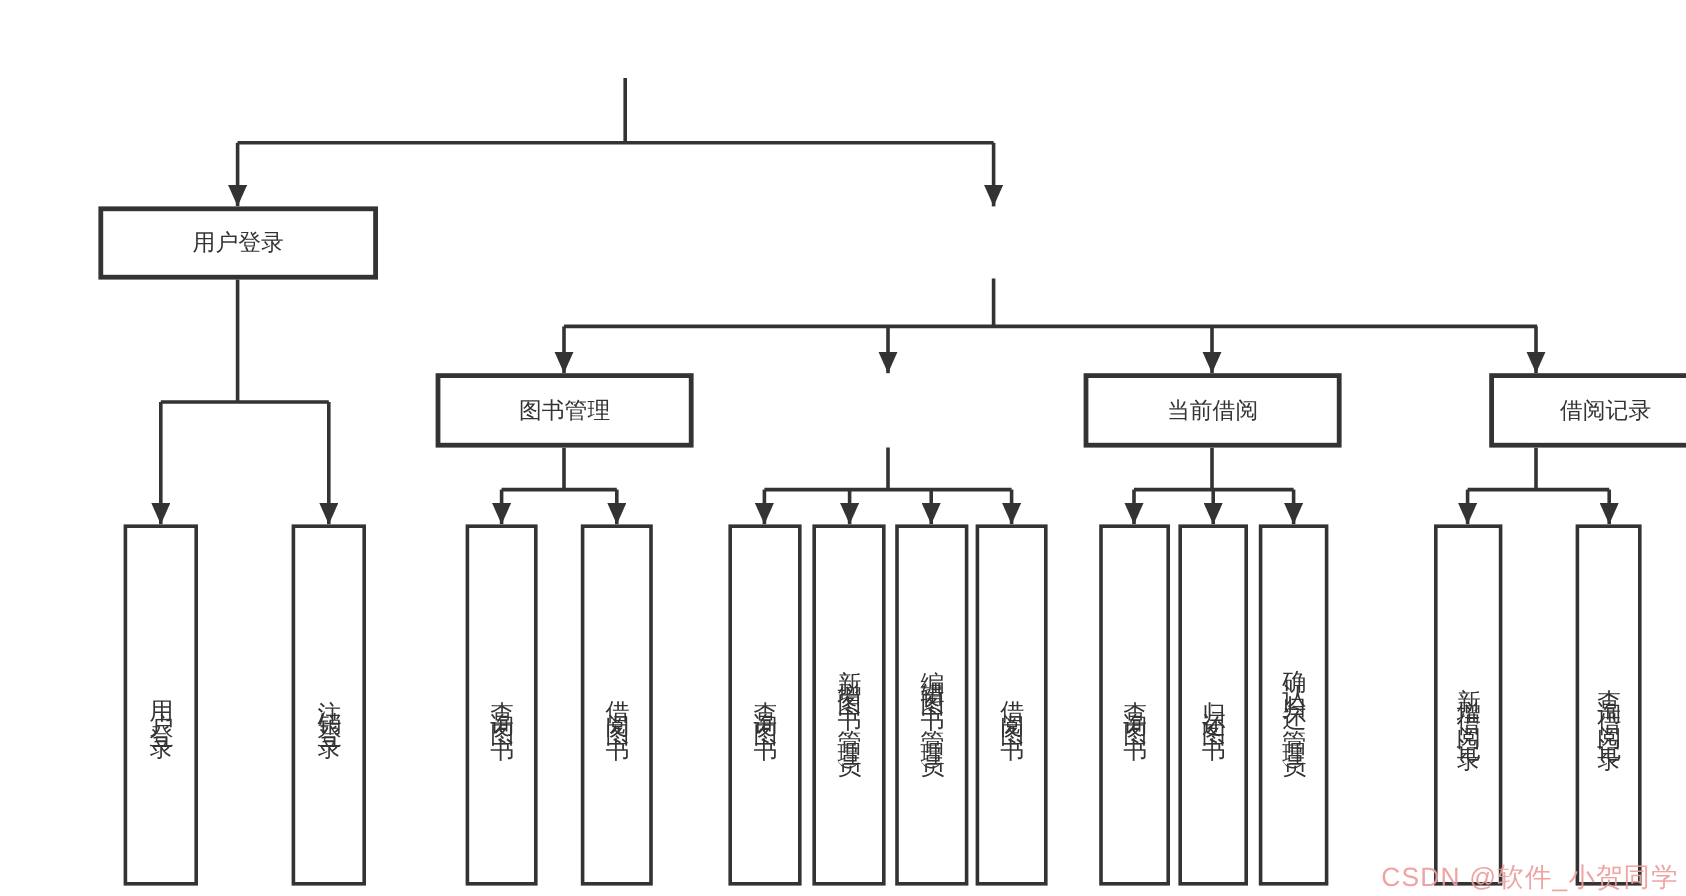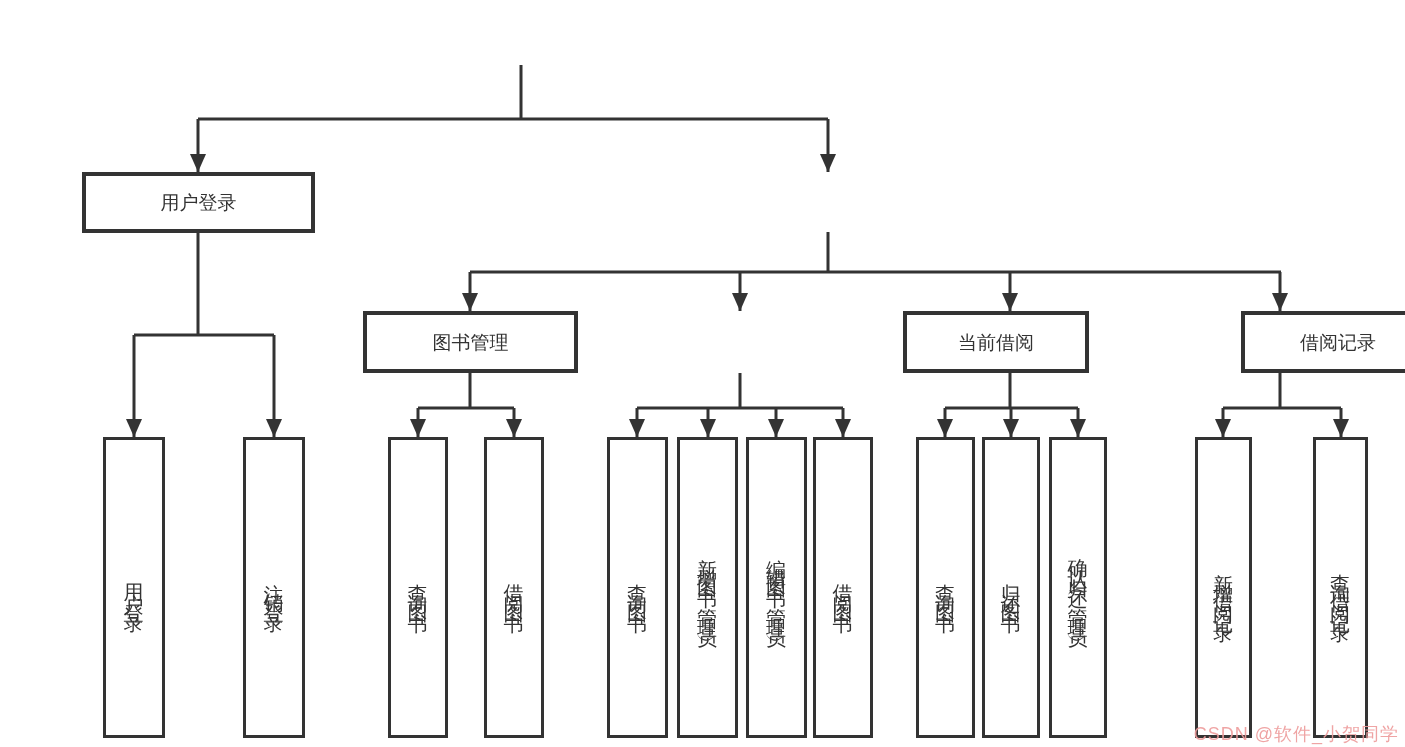--- a/index.html
+++ b/index.html
@@ -24,21 +24,21 @@
     writing-mode:vertical-rl;
     text-orientation:mixed;
     letter-spacing:10px;
     font-size:20px;
     white-space:nowrap;
   }
   #watermark{
     position:absolute;
     right:6px;
     bottom:1px;
-    font-size:18px;
+    font-size:22px;
     color:rgba(238,156,156,0.92);
     letter-spacing:1px;
     z-index:5;
     white-space:nowrap;
     text-align:center;
   }
 </style>
 </head>
 <body>
 
@@ -89,21 +89,21 @@
   </svg>
 
 
   <div class="box b4" style="left:82px;top:172px;width:233px;height:61px">
     <span>用户登录</span>
   </div>
 
   <div class="box b4" style="left:363px;top:311px;width:215px;height:62px">
     <span>图书管理</span>
   </div>
-  <div class="box b4" style="left:903px;top:311px;width:186px;height:62px">
+  <div class="box b4" style="left:903px;top:311px;width:215px;height:62px">
     <span>当前借阅</span>
   </div>
   <div class="box b4" style="left:1241px;top:311px;width:194px;height:62px">
     <span>借阅记录</span>
   </div>
 
   <div class="box v" style="left:103px;top:437px;width:62px;height:301px">
     <span>用户登录</span>
   </div>
   <div class="box v" style="left:243px;top:437px;width:62px;height:301px">

